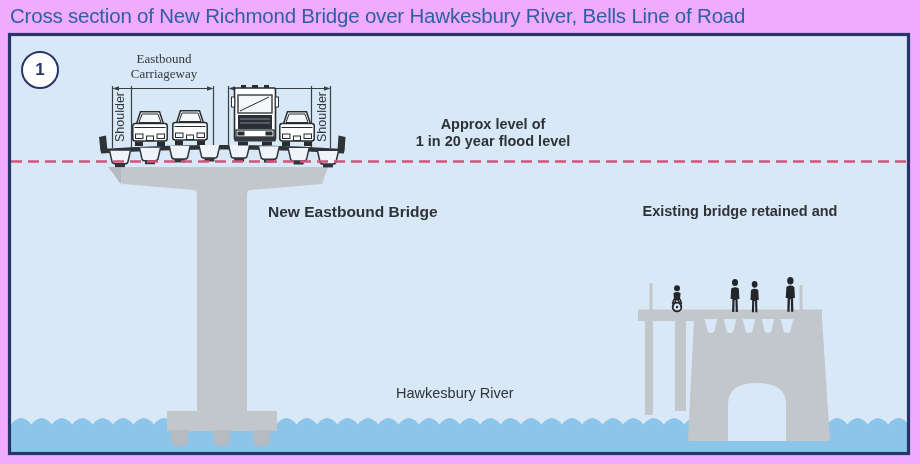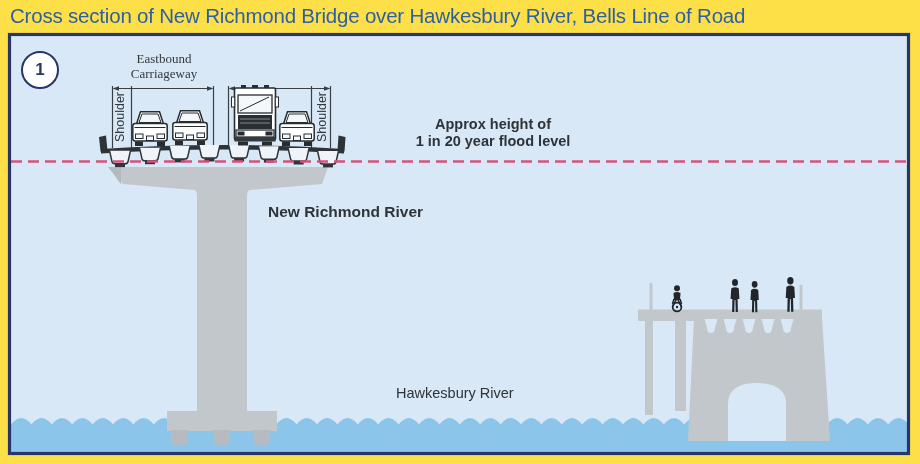--- a/index.html
+++ b/index.html
@@ -1,18 +1,18 @@
 <!DOCTYPE html>
 <html><head>
 <meta charset="utf-8">
 <style>
   html,body{margin:0;padding:0;background:#ffffff;}
   #stage{
     position:relative;width:920px;height:464px;overflow:hidden;
-    font-family:"Liberation Sans",sans-serif;background:#fde047;
+    font-family:"Liberation Sans",sans-serif;background:#f0abfc;
   }
   #stage svg{position:absolute;left:0;top:0;}
   .txt{position:absolute;color:#2E3338;}
   .page-title{
     left:10px;top:4px;font-size:20.5px;letter-spacing:-0.2px;
     color:#2E5FA5;white-space:nowrap;
   }
   .badge{
     position:absolute;left:21px;top:51px;width:38px;height:38px;
     border:2.2px solid #27356B;border-radius:50%;background:#ffffff;
@@ -230,24 +230,25 @@
   <div class="badge">
     <span>1</span>
   </div>
 
   <div class="txt cw-label cw-east">Eastbound Carriageway</div>
 
   <div class="txt shoulder shoulder-l">Shoulder</div>
   <div class="txt shoulder shoulder-r">Shoulder</div>
 
   <div class="txt flood-label">
-    <span>Approx height of</span>
+    <span>Approx level of</span>
     <span>1 in 20 year flood level</span>
   </div>
 
-  <div class="txt new-bridge-label">New Richmond River</div>
+  <div class="txt new-bridge-label">New Eastbound Bridge</div>
 
   <div class="txt existing-label">
+    <span>Existing bridge retained and</span>
   </div>
 
   <div class="txt river-label">Hawkesbury River</div>
 
 </div>
 
 </body></html>

